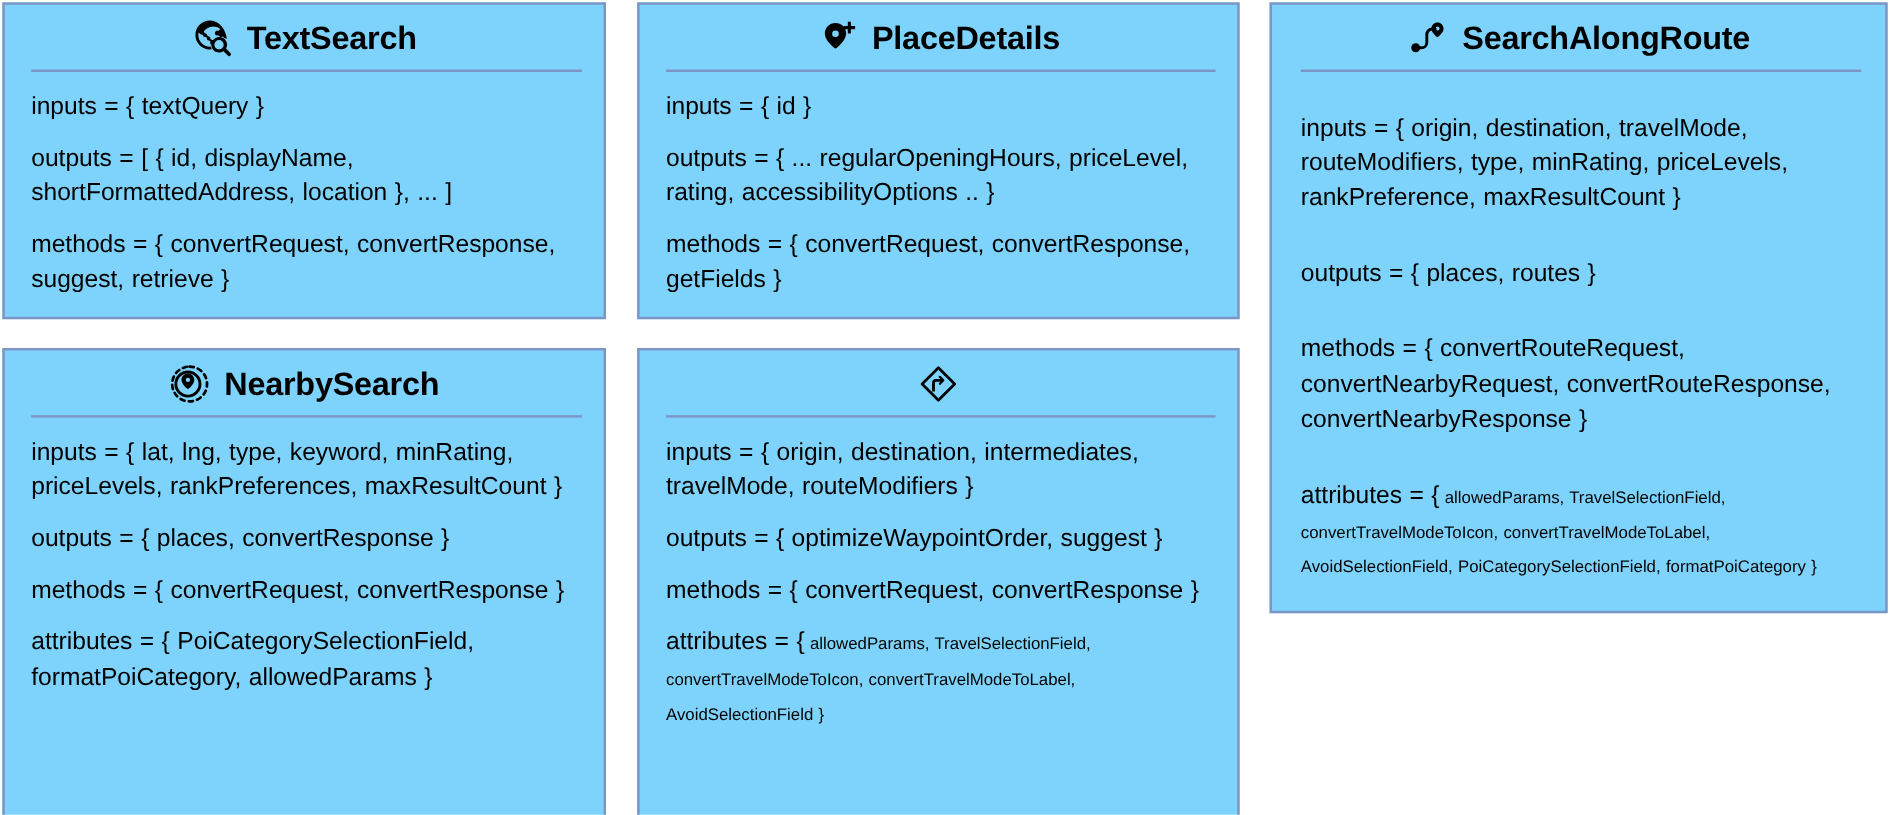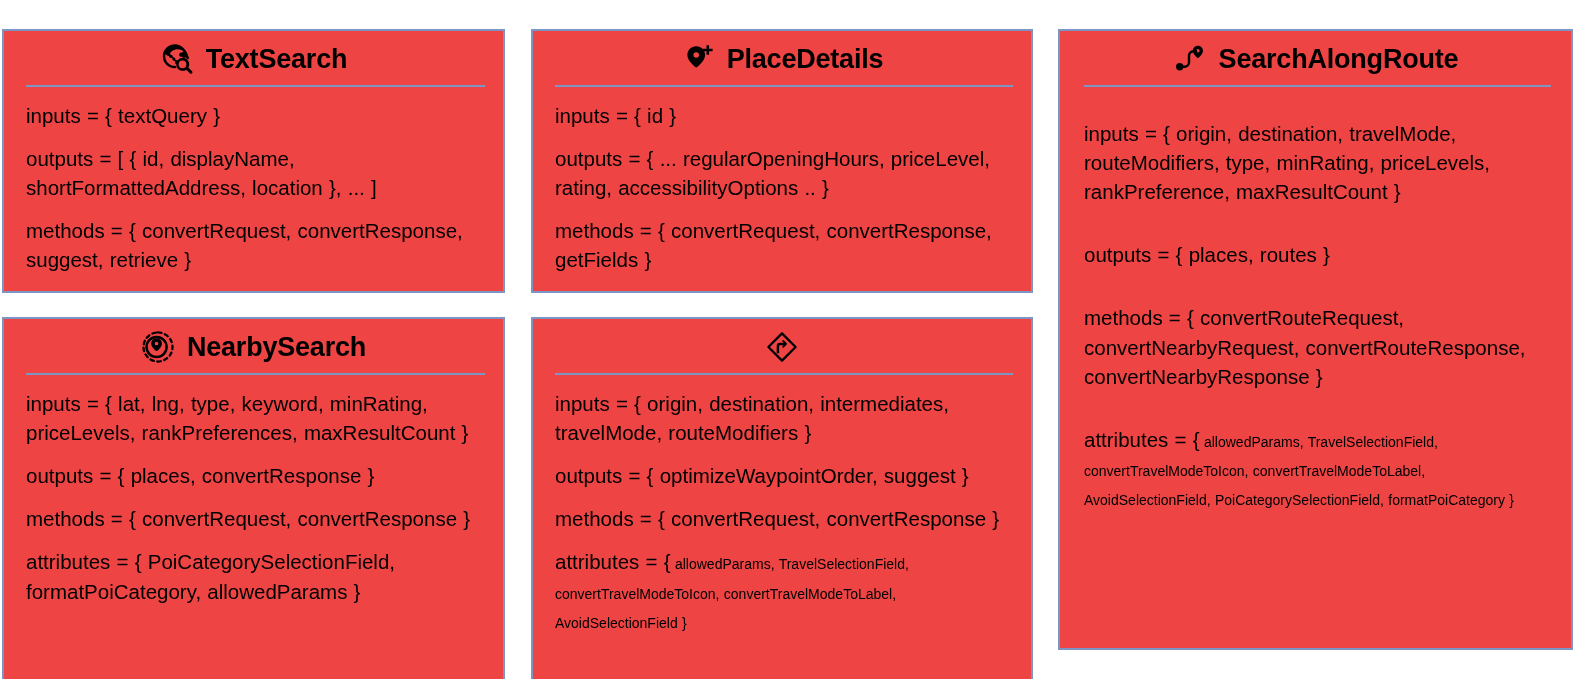--- a/index.html
+++ b/index.html
@@ -17,34 +17,33 @@
 
   #board {
     position: relative;
     width: 1575px;
     height: 679px;
   }
 
   .card {
     position: absolute;
     box-sizing: border-box;
-    background: #ef4444;
+    background: #7dd3fc;
     border: 2px solid #7d95c5;
     overflow: hidden;
-    margin-top: 27px;
   }
 
   
   .card.col1 { left: 2px;    width: 503px; }
   .card.col2 { left: 531px;  width: 502px; }
   .card.col3 { left: 1058px; width: 515px; }
 
   .card.row1 { top: 2px;  height: 264px; }
   .card.row2 { top: 290px; height: 478px; }
-  .card.rowfull { top: 2px; height: 621px; }
+  .card.rowfull { top: 2px; height: 509px; }
 
   .card-header {
     display: flex;
     align-items: center;
     justify-content: center;
     gap: 12px;
     padding-top: 11px;
     padding-bottom: 9px;
   }
   .card-title {

